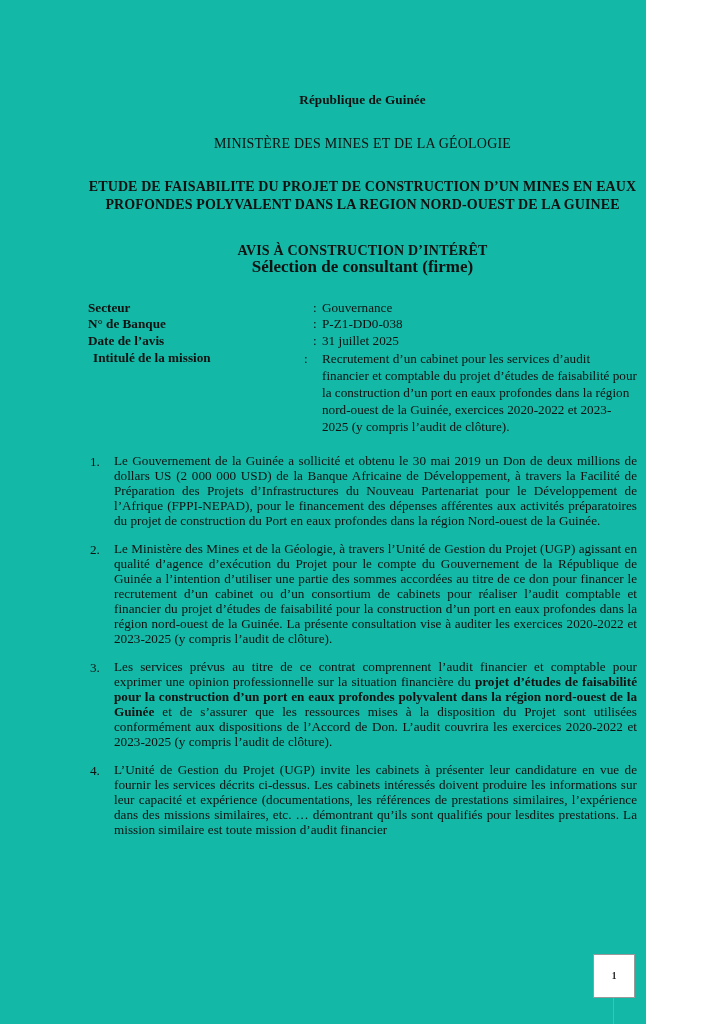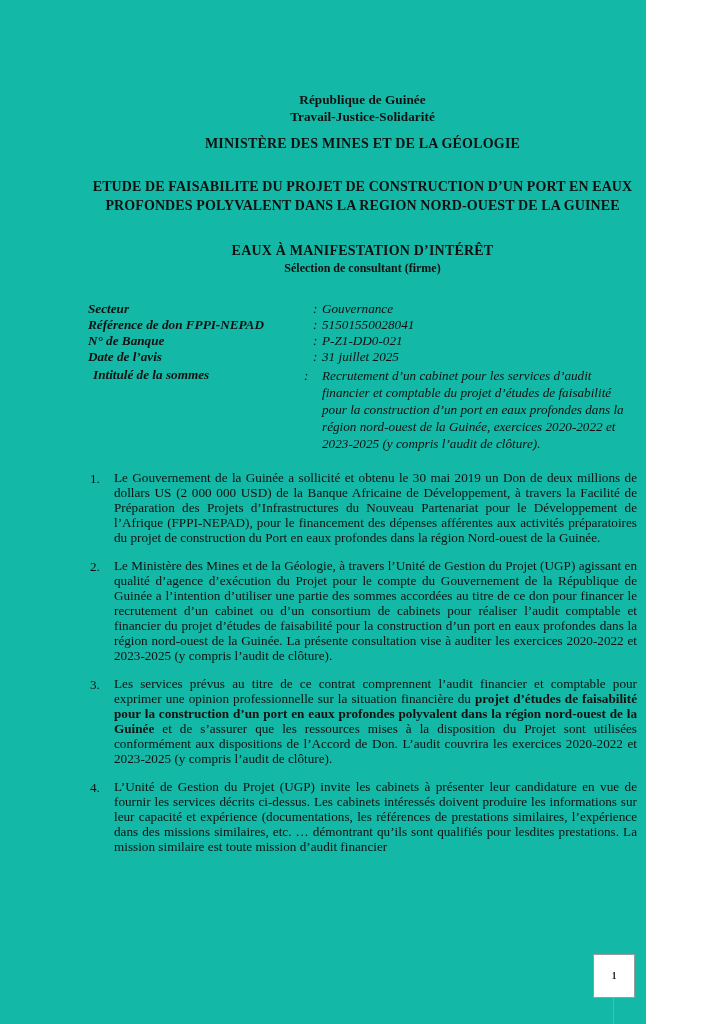--- a/index.html
+++ b/index.html
@@ -38,24 +38,24 @@
   .hdr-line {
     text-align: center;
     font-weight: bold;
     font-size: 13.2px;
     line-height: 16.5px;
     letter-spacing: 0.05px;
   }
 
   .ministry {
     text-align: center;
-    font-weight: bold;
+    font-weight: normal;
     font-size: 14px;
     line-height: 17px;
-    margin-top: 10px;
+    margin-top: 26px;
     letter-spacing: 0.2px;
   }
 
   .project-title {
     text-align: center;
     font-weight: bold;
     font-size: 14px;
     line-height: 18.5px;
     margin-top: 26px;
     letter-spacing: 0.1px;
@@ -66,30 +66,29 @@
     font-weight: bold;
     font-size: 14px;
     line-height: 17.5px;
     margin-top: 27px;
     letter-spacing: 0.2px;
   }
 
   .avis-sub {
     text-align: center;
     font-weight: bold;
-    font-size: 12px;
+    font-size: 17px;
     line-height: 16px;
   }
 
   
   .meta {
     margin-top: 25px;
     width: 100%;
     border-collapse: collapse;
-    font-style: italic;
   }
   .meta td {
     vertical-align: top;
     padding: 0;
     font-size: 13.2px;
     line-height: 16.3px;
   }
   .meta .lbl {
     font-weight: bold;
     width: 220px;
@@ -182,50 +181,45 @@
   }
 </style>
 </head>
 <body>
 
 <div class="page">
   <div class="content">
 
     <div>
       <div class="hdr-line">République de Guinée</div>
-      <div class="hdr-line">Travail-Justice-Solidarité</div>
 
       <div class="ministry">MINISTÈRE DES MINES ET DE LA GÉOLOGIE</div>
 
-      <div class="project-title">ETUDE DE FAISABILITE DU PROJET DE CONSTRUCTION D’UN PORT EN EAUX PROFONDES POLYVALENT DANS LA REGION NORD-OUEST DE LA GUINEE</div>
-
-      <div class="avis">EAUX À MANIFESTATION D’INTÉRÊT</div>
+      <div class="project-title">ETUDE DE FAISABILITE DU PROJET DE CONSTRUCTION D’UN MINES EN EAUX PROFONDES POLYVALENT DANS LA REGION NORD-OUEST DE LA GUINEE</div>
+
+      <div class="avis">AVIS À CONSTRUCTION D’INTÉRÊT</div>
       <div class="avis-sub">Sélection de consultant (firme)</div>
     </div>
 
     <table class="meta">
       <tbody>
         <tr>
           <td class="lbl">Secteur</td>
           <td class="val"><span class="colon">:</span><span class="vtext">Gouvernance</span></td>
         </tr>
         <tr>
-          <td class="lbl">Référence de don FPPI-NEPAD</td>
-          <td class="val"><span class="colon">:</span><span class="vtext">51501550028041</span></td>
-        </tr>
-        <tr>
           <td class="lbl">N° de Banque</td>
-          <td class="val"><span class="colon">:</span><span class="vtext">P-Z1-DD0-021</span></td>
+          <td class="val"><span class="colon">:</span><span class="vtext">P-Z1-DD0-038</span></td>
         </tr>
         <tr>
           <td class="lbl">Date de l’avis</td>
           <td class="val"><span class="colon">:</span><span class="vtext">31 juillet 2025</span></td>
         </tr>
         <tr class="mission">
-          <td class="lbl indented">Intitulé de la sommes</td>
+          <td class="lbl indented">Intitulé de la mission</td>
           <td class="val">
               <span class="mission-body"><span class="colon">:</span><span class="vtext">Recrutement d’un cabinet pour les services d’audit financier et comptable du projet d’études de faisabilité pour la construction d’un port en eaux profondes dans la région nord-ouest de la Guinée, exercices 2020-2022 et 2023-2025 (y compris l’audit de clôture).</span></span>
             </td>
         </tr>
       </tbody>
     </table>
 
     <div class="clauses">
 
       <div class="clause">

